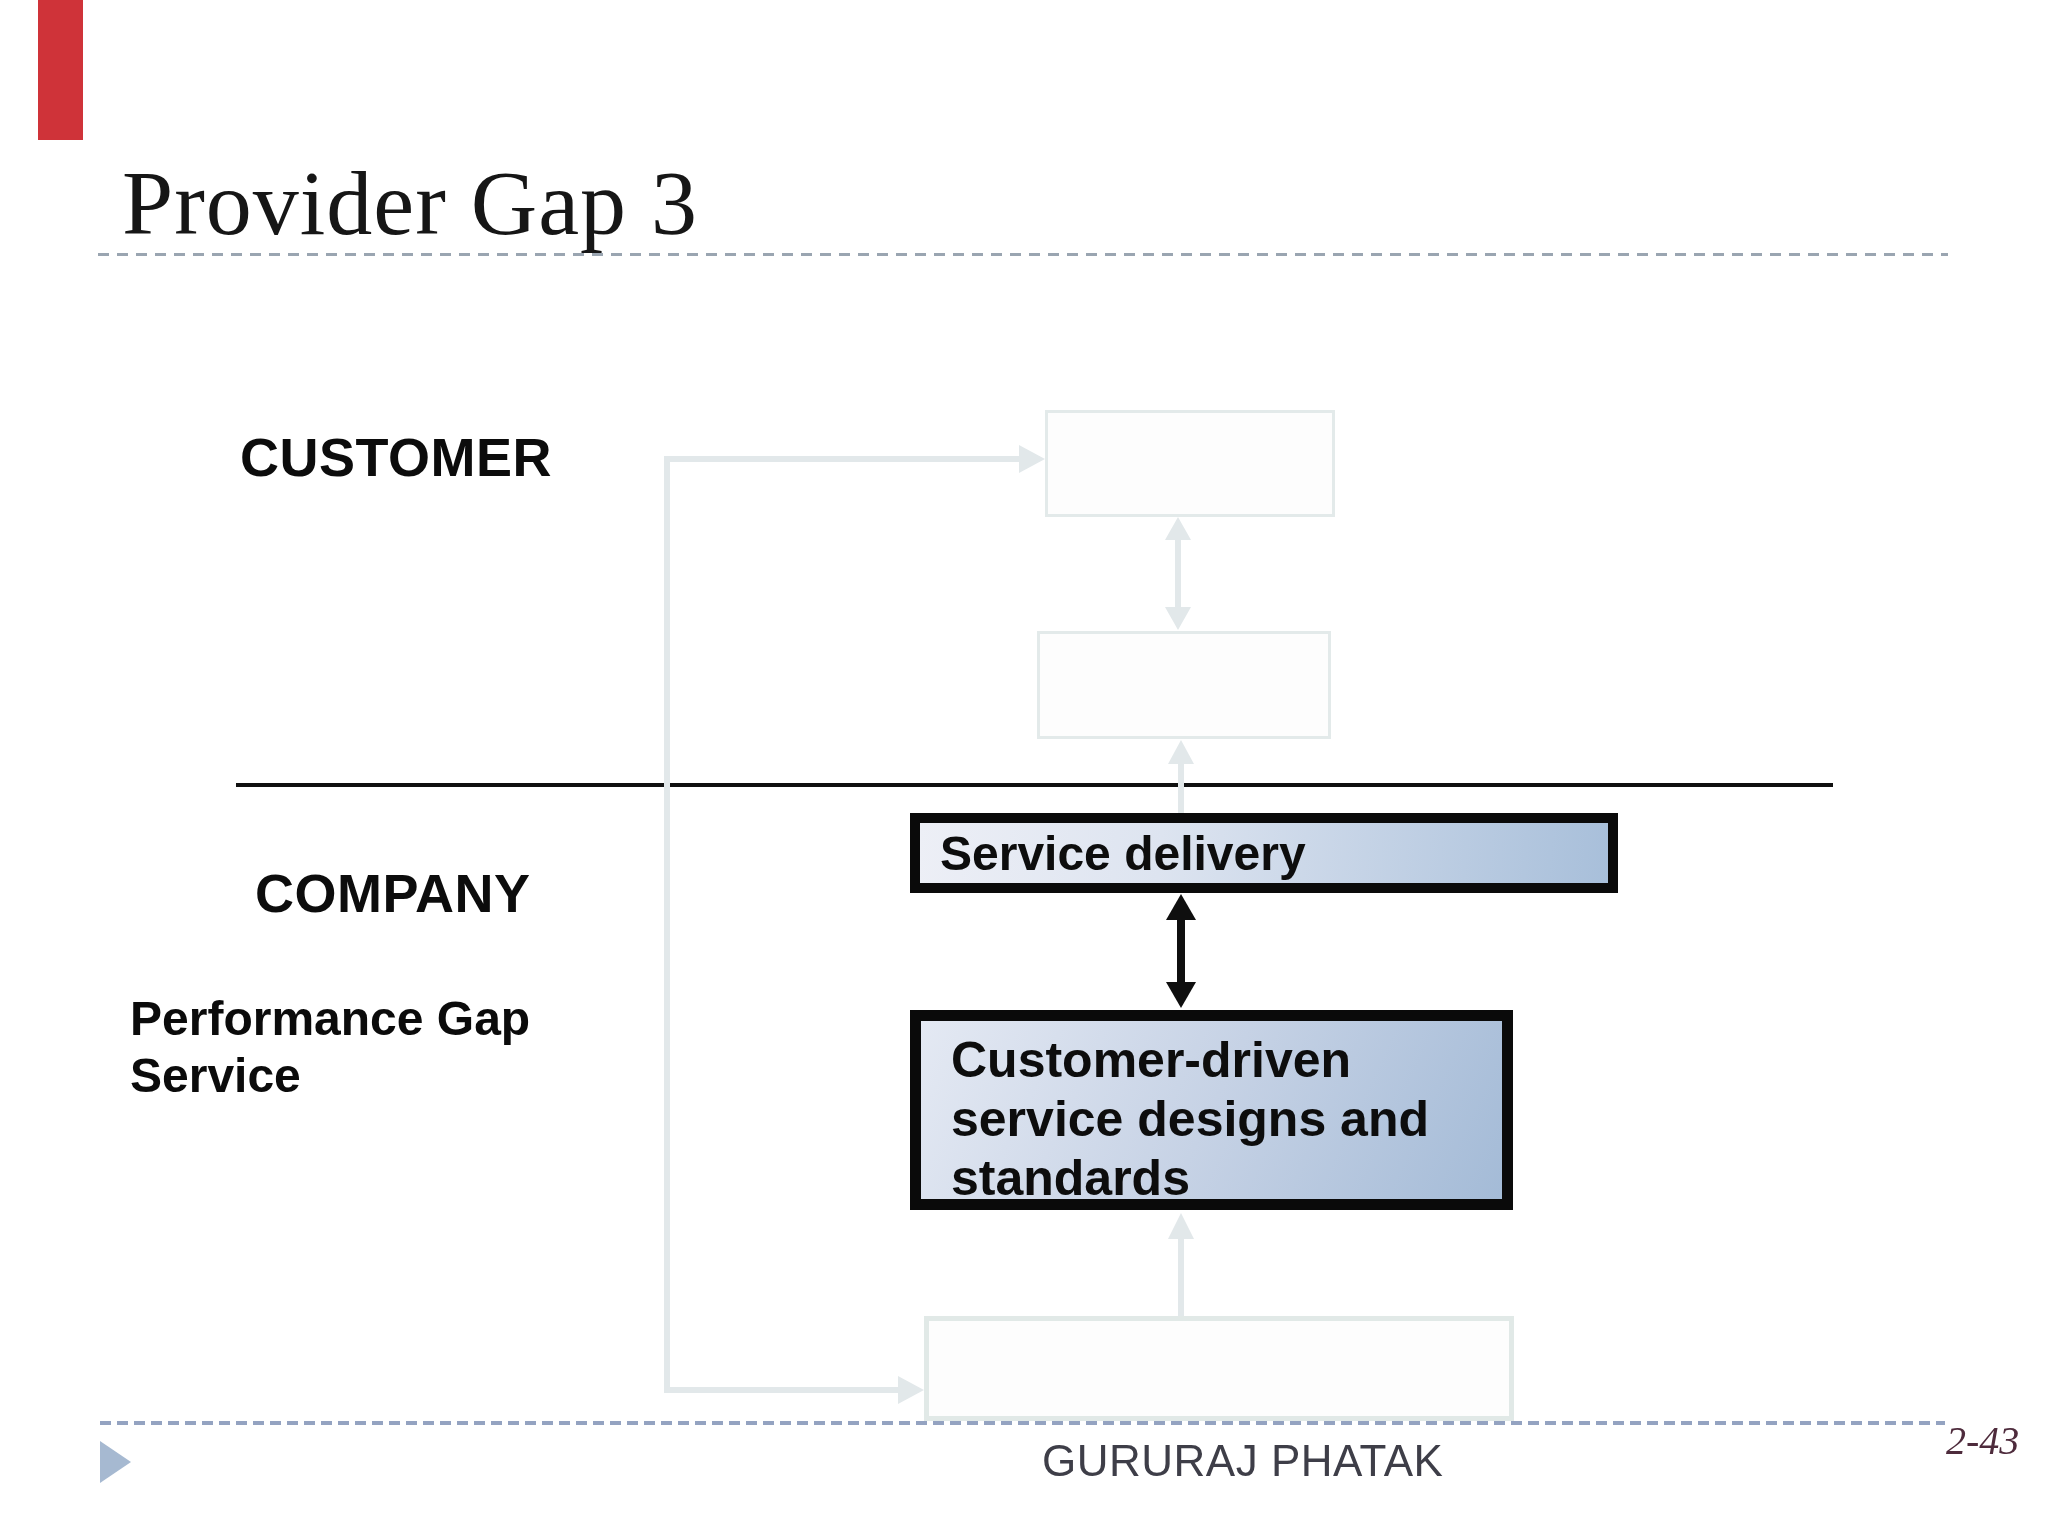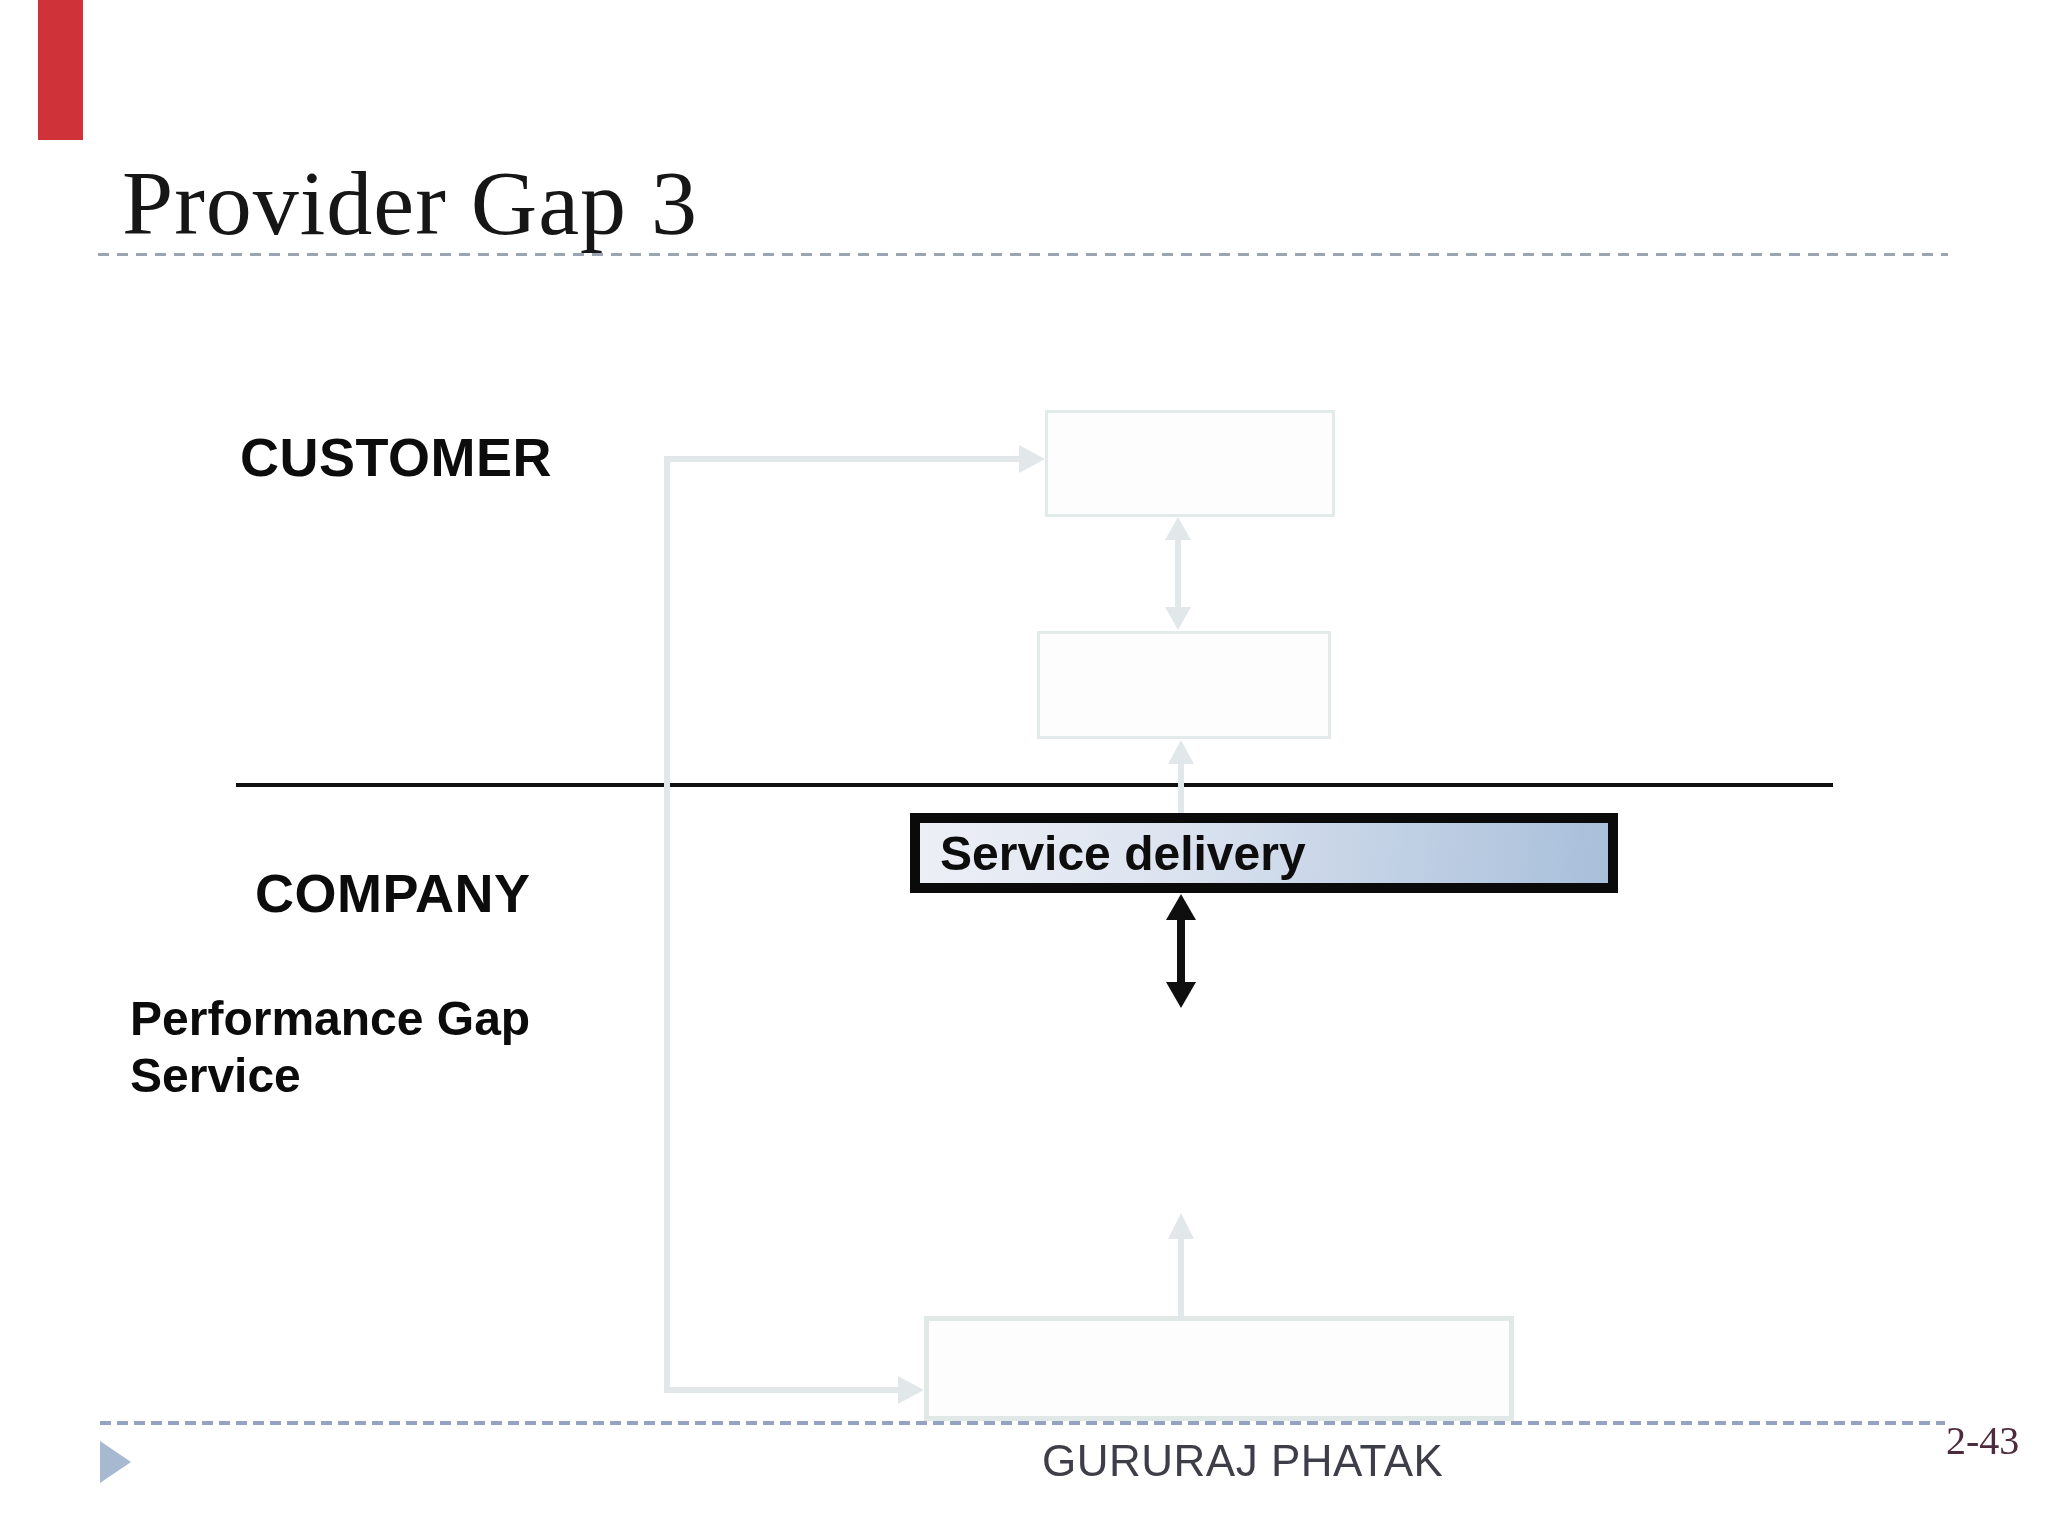--- a/index.html
+++ b/index.html
@@ -88,21 +88,21 @@
   }
   #footer-text{
     left:1042px;top:1436px;width:400px;
     text-align:center;
     font-size:44px;color:#3e3e48;letter-spacing:0.5px;
     white-space:nowrap;
   }
   #page-number{
     left:1946px;top:1417px;width:90px;
     font-family:"Liberation Serif", serif;
-    font-size:40px;color:#4e2b3c;
+    font-size:40px;color:#4e2b3c;font-style:italic;
   }
 
   #arrow-layer{left:0;top:0;width:2048px;height:1536px;pointer-events:none;}
 </style>
 </head>
 <body>
 
 <div id="canvas">
 
   <div id="accent-bar" class="abs"></div>
@@ -120,20 +120,25 @@
   </div>
 
   <div id="faded-box-top" class="abs faded-box"></div>
   <div id="faded-box-mid" class="abs faded-box"></div>
   <div id="faded-box-bottom" class="abs faded-box"></div>
 
   <div id="service-box" class="abs active-box">
     <span>Service delivery</span>
   </div>
 
+  <div id="customer-box" class="abs active-box">
+    <div>Customer-driven</div>
+    <div>service designs and</div>
+    <div>standards</div>
+  </div>
 
   <svg id="arrow-layer" class="abs" viewBox="0 0 2048 1536">
 
     <path d="M1022 459 H667 V1390 H901" fill="none" stroke="#e2e8ea" stroke-width="6"></path>
     <polygon points="1045,459 1019,445 1019,473" fill="#e2e8ea"></polygon>
     <polygon points="924,1390 898,1376 898,1404" fill="#e2e8ea"></polygon>
 
     <line x1="1178" y1="537" x2="1178" y2="610" stroke="#e2e8ea" stroke-width="6"></line>
     <polygon points="1178,517 1165,540 1191,540" fill="#e2e8ea"></polygon>
     <polygon points="1178,630 1165,607 1191,607" fill="#e2e8ea"></polygon>

